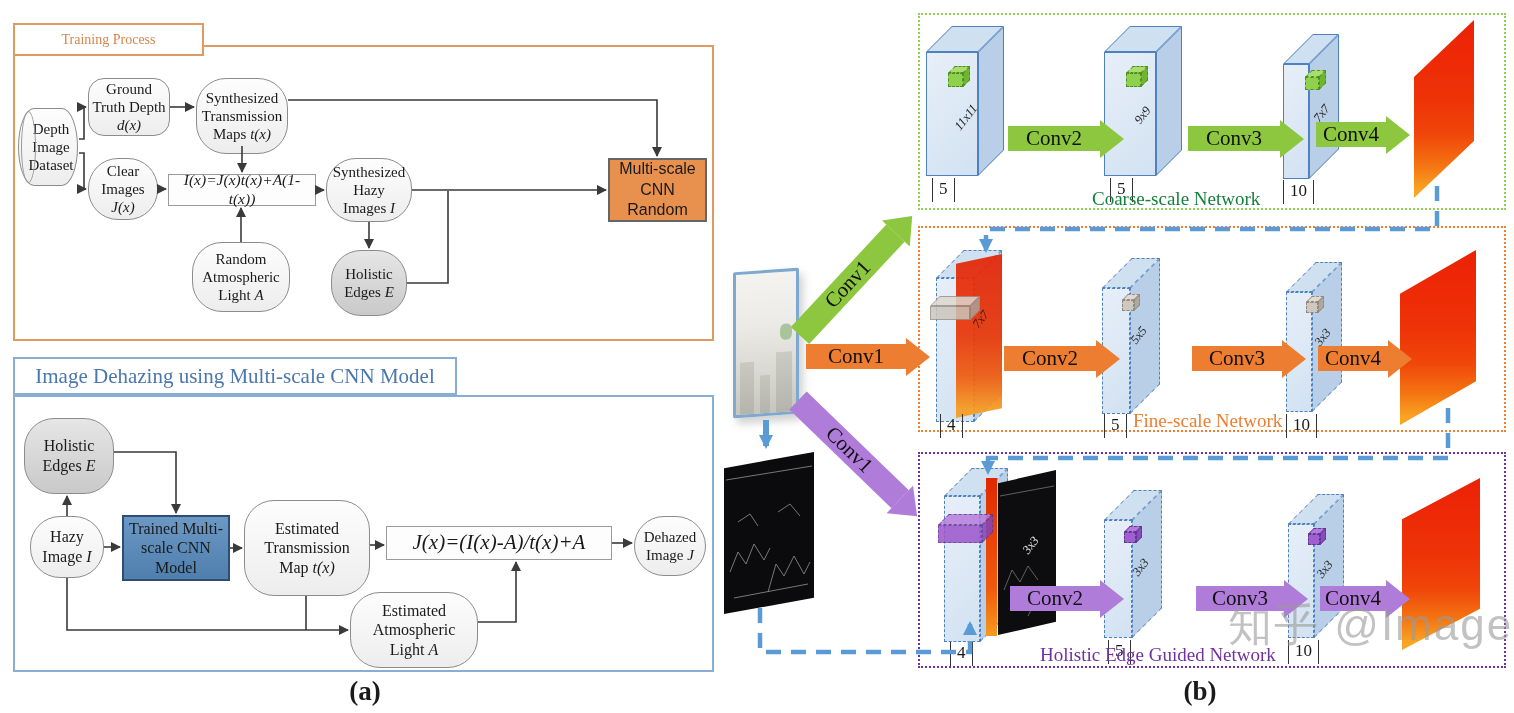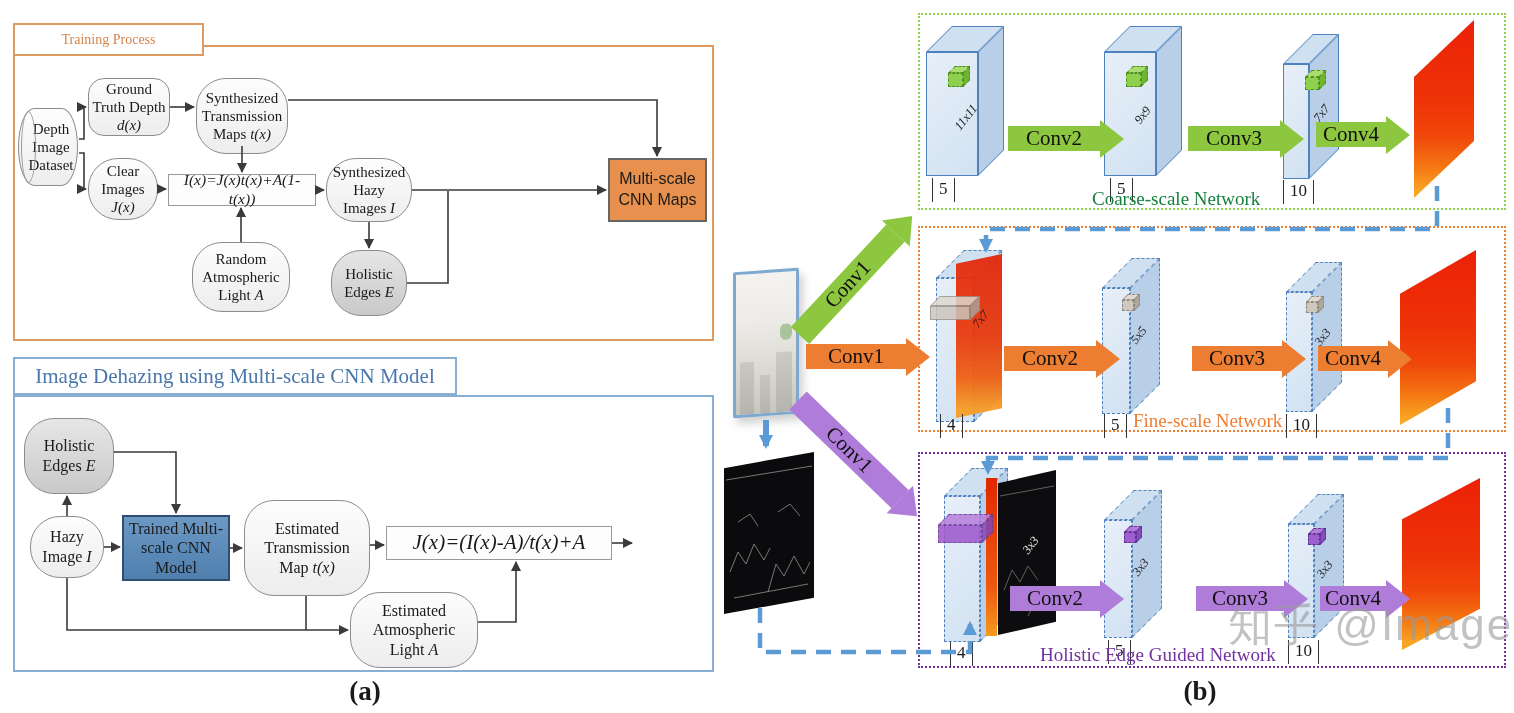--- a/index.html
+++ b/index.html
@@ -121,21 +121,21 @@
     <span><span>Synthesized Hazy Images</span>
     <i class="m">I</i></span>
   </div>
 
   <div class="node stadium gray" style="left:331px;top:250px;width:76px;height:66px;">
     <span><span>Holistic Edges</span>
     <i class="m">E</i></span>
   </div>
 
   <div class="node orangebox" style="left:608px;top:158px;width:99px;height:64px;">
-    <span>Multi-scale CNN Maps</span>
+    <span>Multi-scale CNN Random</span>
   </div>
 
   <div class="tab" style="left:13px;top:357px;width:444px;height:38px;border:2px solid #88afd3;color:#4a77ac;font-size:21px;">
     <span>Image Dehazing using Multi-scale CNN Model</span>
   </div>
   <div class="bigbox" style="left:13px;top:395px;width:701px;height:277px;border:2.5px solid #88afd3;"></div>
 
   <div class="node stadium gray" style="left:24px;top:418px;width:90px;height:76px;font-size:16px;">
     <span><span>Holistic Edges</span>
     <i class="m">E</i></span>
@@ -157,20 +157,24 @@
 
   <div class="node formula" style="left:386px;top:526px;width:226px;height:34px;font-size:21px;">
     <span>J(x)=(I(x)-A)/t(x)+A</span>
   </div>
 
   <div class="node stadium" style="left:350px;top:592px;width:128px;height:76px;font-size:16px;">
     <span><span>Estimated Atmospheric Light</span>
     <i class="m">A</i></span>
   </div>
 
+  <div class="node stadium" style="left:634px;top:516px;width:72px;height:60px;">
+    <span><span>Dehazed Image</span>
+    <i class="m">J</i></span>
+  </div>
 
   <div class="cap" style="left:300px;top:676px;width:130px;">
     <span>(a)</span>
   </div>
 
   <div class="netbox" style="left:918px;top:13px;width:588px;height:197px;border:2.5px dotted #92d050;"></div>
   <div class="netbox" style="left:918px;top:226px;width:588px;height:206px;border:2.5px dotted #ed7d31;"></div>
   <div class="netbox" style="left:918px;top:452px;width:588px;height:216px;border:2.5px dotted #7030a0;"></div>
 
   <div class="hazyimg" style="left:733px;top:270px;width:66px;height:146px;">

